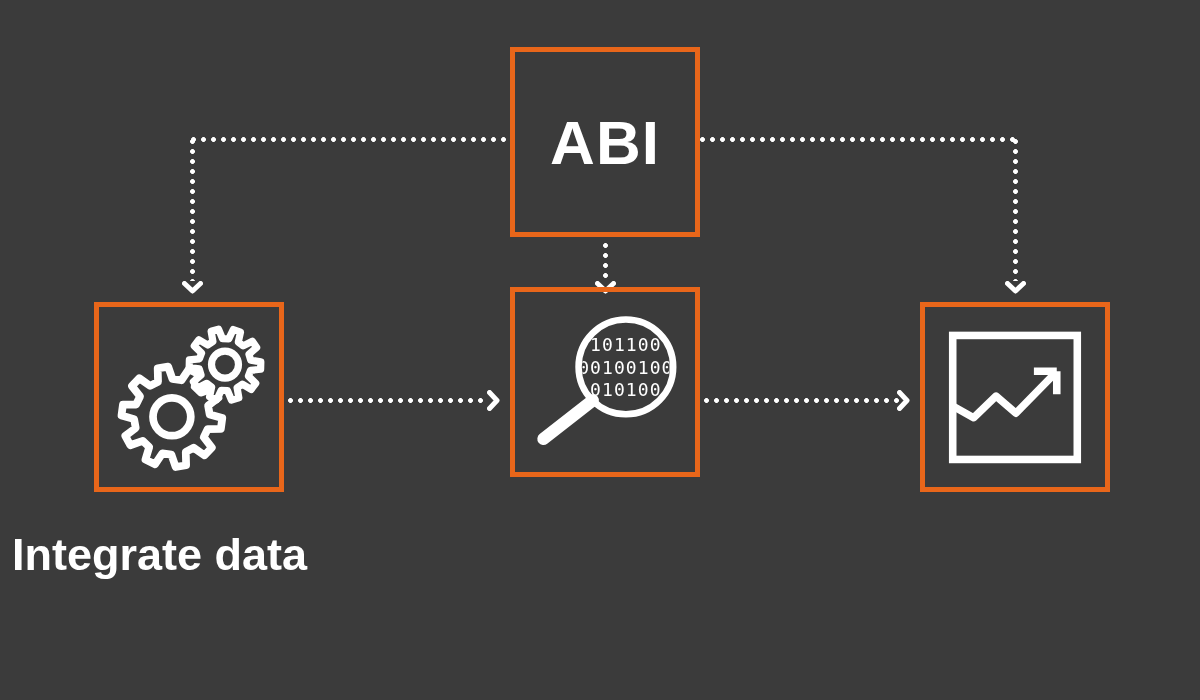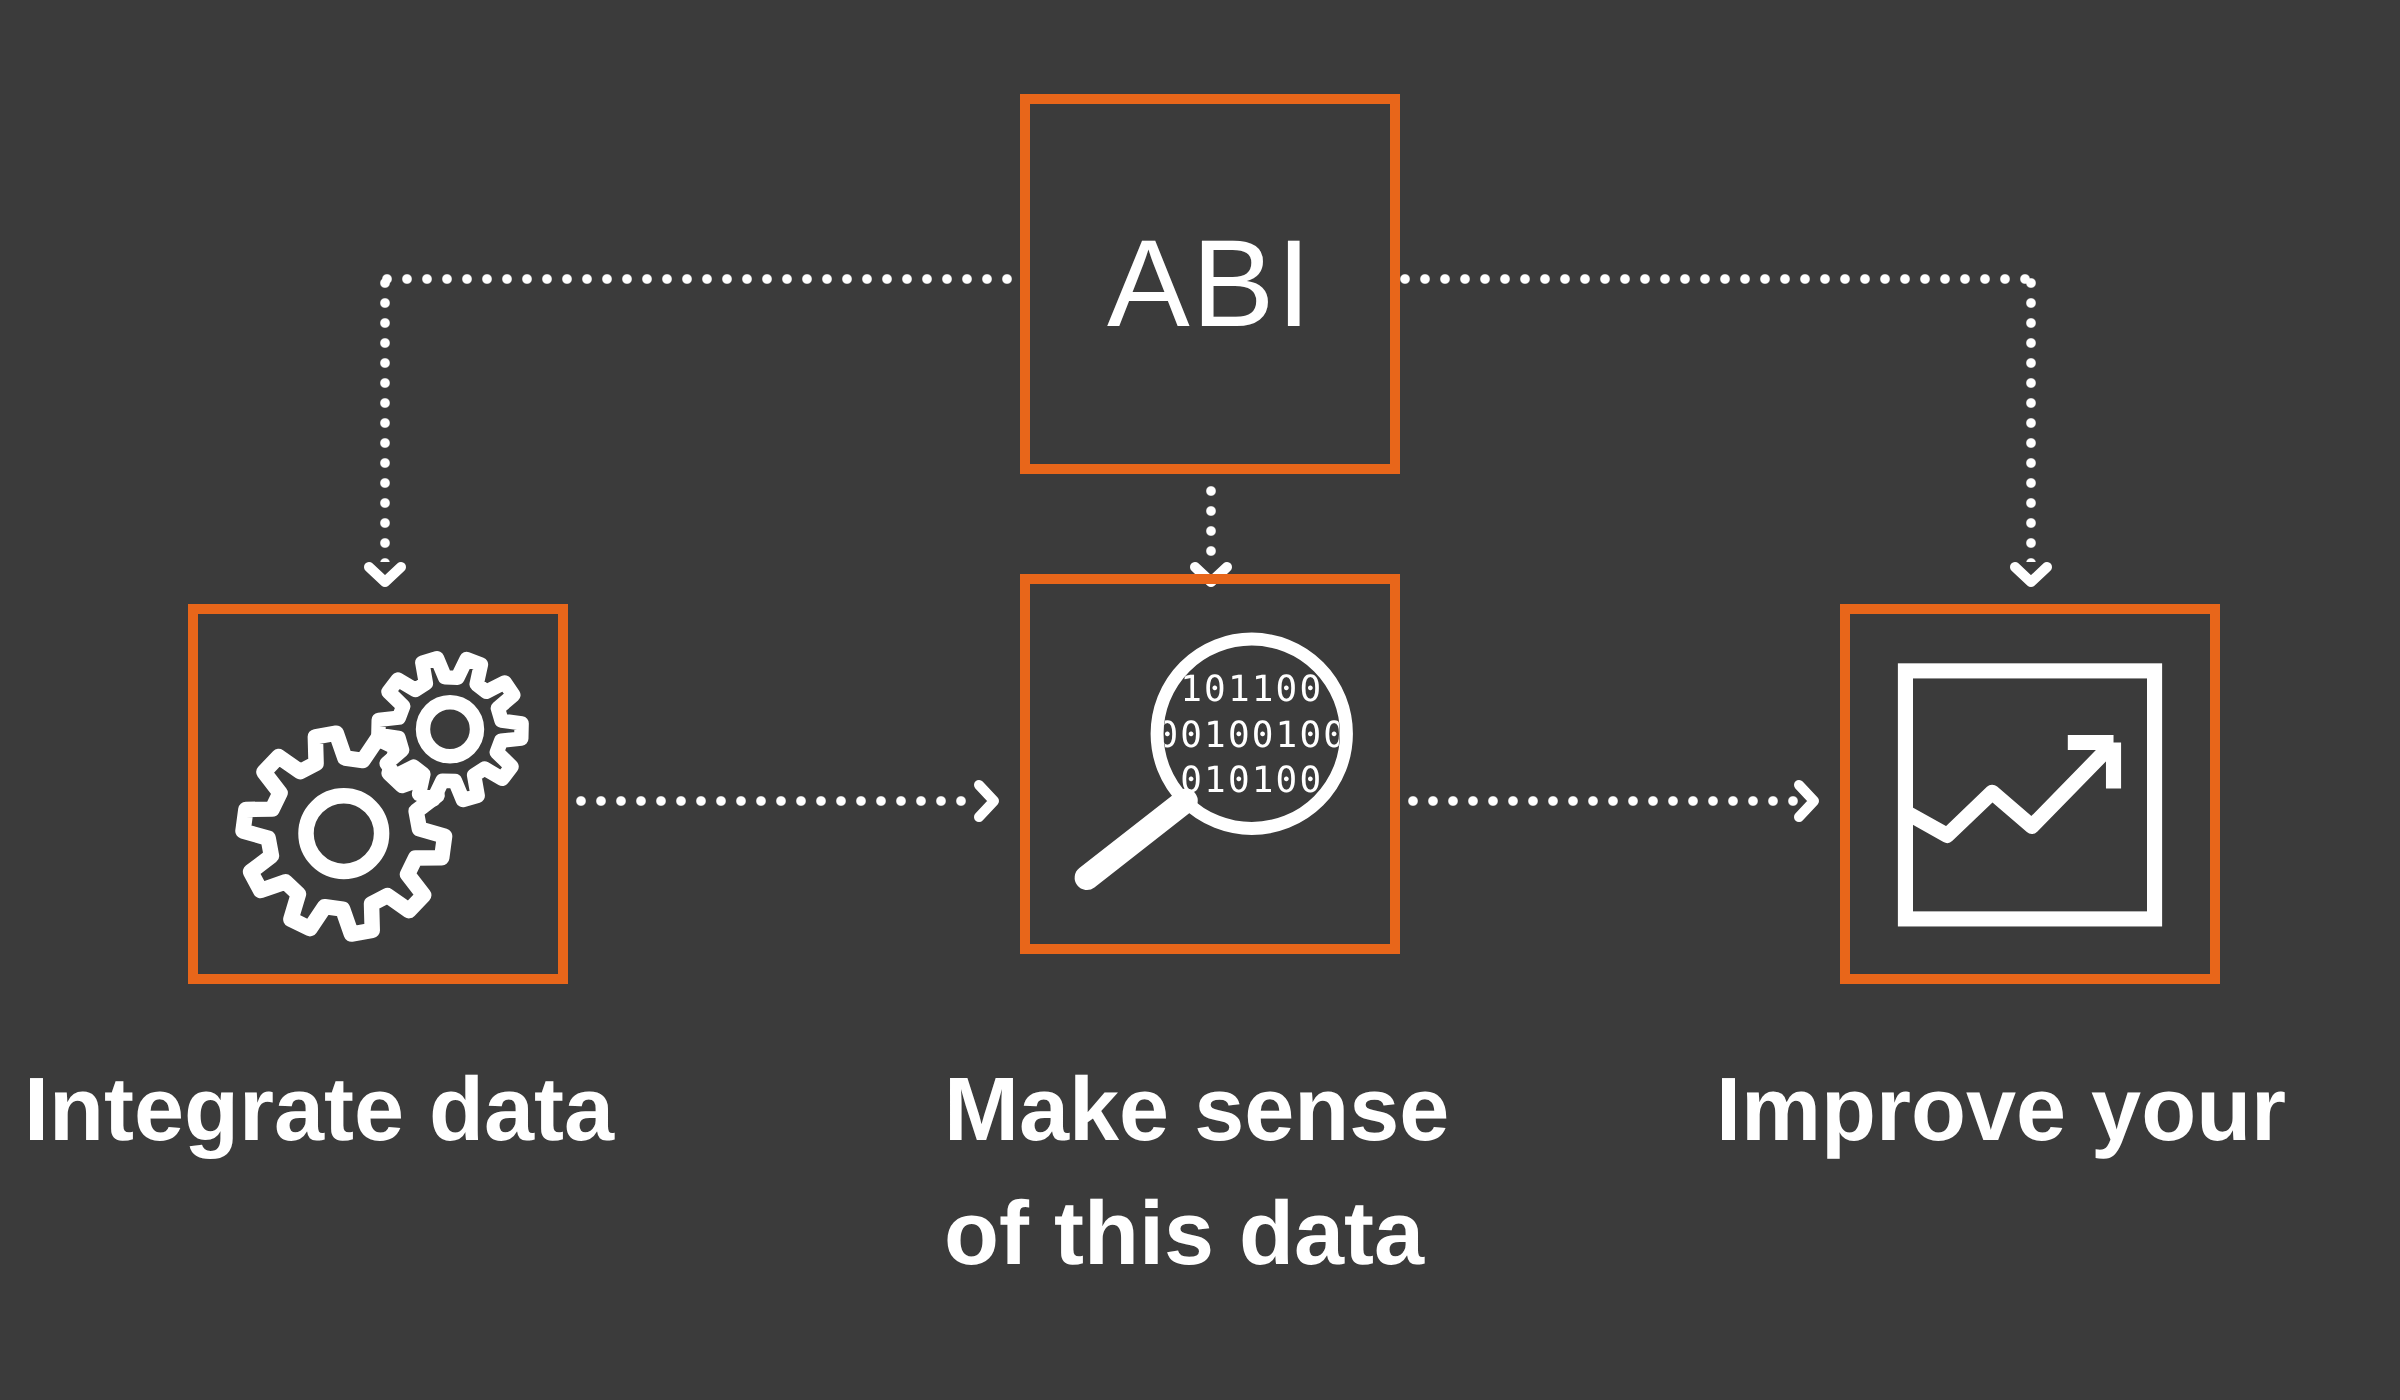--- a/index.html
+++ b/index.html
@@ -14,21 +14,21 @@
     position:absolute; width:180px; height:180px;
     border:5px solid var(--accent);
     display:flex; align-items:center; justify-content:center;
     box-sizing:content-box;
   }
   .node-abi   { left:510px; top:47px; }
   .node-left  { left:94px;  top:302px; }
   .node-mid   { left:510px; top:287px; }
   .node-right { left:920px; top:302px; }
   .abi-label {
-    color:var(--fg); font-size:62px; font-weight:400; letter-spacing:1px;
+    color:var(--fg); font-size:62px; font-weight:700; letter-spacing:1px;
   }
   .icon-svg { width:180px; height:180px; display:block; }
 
   
   .dline { position:absolute; }
   .dline.h {
     height:5px;
     background-image:radial-gradient(circle at 2.5px 2.5px, var(--fg) 2.1px, transparent 2.7px);
     background-size:10px 5px; background-repeat:repeat-x;
   }
@@ -129,21 +129,16 @@
     <svg class="icon-svg" viewBox="0 0 100 100">
       <rect x="15.4" y="15.8" width="69.2" height="68.9" fill="none" stroke="#FFFFFF" stroke-width="4.2"></rect>
       <polyline points="15.4,55 27,61.5 39.5,49.5 50.5,59 73,36" fill="none" stroke="#FFFFFF" stroke-width="4.2" stroke-linejoin="round" stroke-linecap="butt"></polyline>
       <path d="M60.5 35.7 H73.2 M73.2 35.7 V48.5" fill="none" stroke="#FFFFFF" stroke-width="4.2" stroke-linecap="butt"></path>
     </svg>
   </div>
 
   <div class="step-label label-left">
     <div>Integrate data</div>
   </div>
-  <div class="step-label label-mid">
-    <div>Make sense</div>
-    <div>of this data</div>
-  </div>
   <div class="step-label label-right">
-    <div>Improve your</div>
   </div>
 
 </div>
 
 </body></html>

